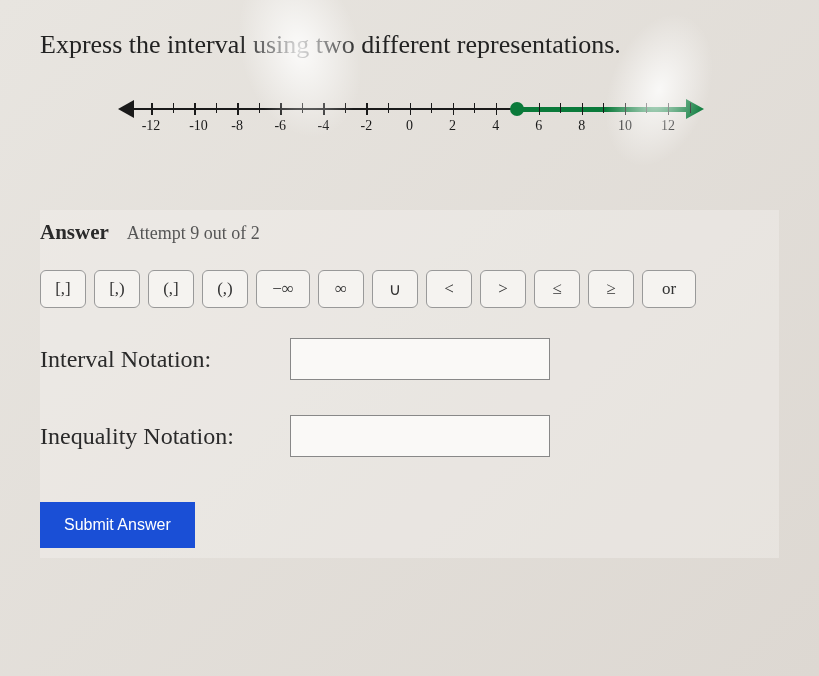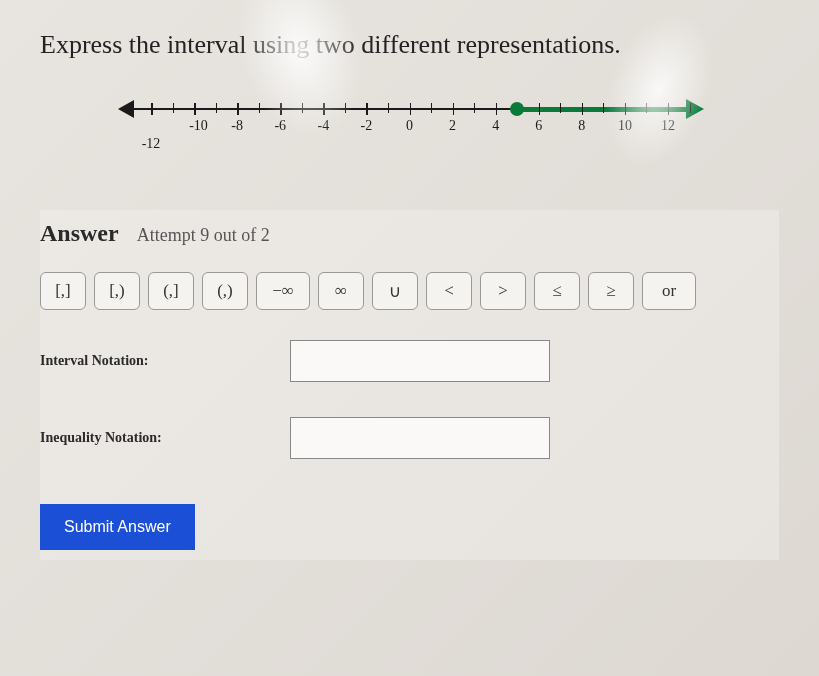--- a/index.html
+++ b/index.html
@@ -97,21 +97,21 @@
     }
     .answer-section {
       background: rgba(245,243,240,0.4);
       padding: 10px 0;
     }
     .answer-header {
       margin-bottom: 25px;
     }
     .answer-title {
       font-weight: bold;
-      font-size: 24px;
+      font-size: 21px;
       display: inline;
     }
     .attempt {
       font-size: 18px;
       color: #555;
       margin-left: 14px;
       display: inline;
     }
     .symbol-row {
       display: flex;
@@ -134,23 +134,22 @@
       padding: 0 10px;
       color: #333;
     }
     .symbol-btn.wide { min-width: 54px; }
     .notation-row {
       display: flex;
       align-items: center;
       margin-bottom: 35px;
     }
     .notation-label {
-      font-size: 14px;
+      font-size: 24px;
       width: 250px;
-      font-weight: bold;
     }
     .notation-input {
       border: 1px solid #888;
       background: #faf9f7;
       height: 42px;
       width: 260px;
       padding: 4px 8px;
       font-size: 18px;
     }
     .submit-btn {
@@ -213,21 +212,21 @@
       <div class="tick major" style="left: 366.154px;"></div>
       <div class="tick" style="left: 387.692px;"></div>
       <div class="tick major" style="left: 409.231px;"></div>
       <div class="tick" style="left: 430.769px;"></div>
       <div class="tick major" style="left: 452.308px;"></div>
       <div class="tick" style="left: 473.846px;"></div>
       <div class="tick major" style="left: 495.385px;"></div>
       <div class="tick" style="left: 516.923px;"></div>
       <div class="tick major" style="left: 538.462px;"></div>
       <div class="tick" style="left: 560px;"></div>
-      <div class="tick-label" style="left: 21.5385px; margin-top: 18px;">-12</div>
+      <div class="tick-label" style="left: 21.5385px;">-12</div>
       <div class="tick-label" style="left: 69px;">-10</div>
       <div class="tick-label" style="left: 107.692px;">-8</div>
       <div class="tick-label" style="left: 150.769px;">-6</div>
       <div class="tick-label" style="left: 193.846px;">-4</div>
       <div class="tick-label" style="left: 236.923px;">-2</div>
       <div class="tick-label" style="left: 280px;">0</div>
       <div class="tick-label" style="left: 323.077px;">2</div>
       <div class="tick-label" style="left: 366.154px;">4</div>
       <div class="tick-label" style="left: 409.231px;">6</div>
       <div class="tick-label" style="left: 452.308px;">8</div>

